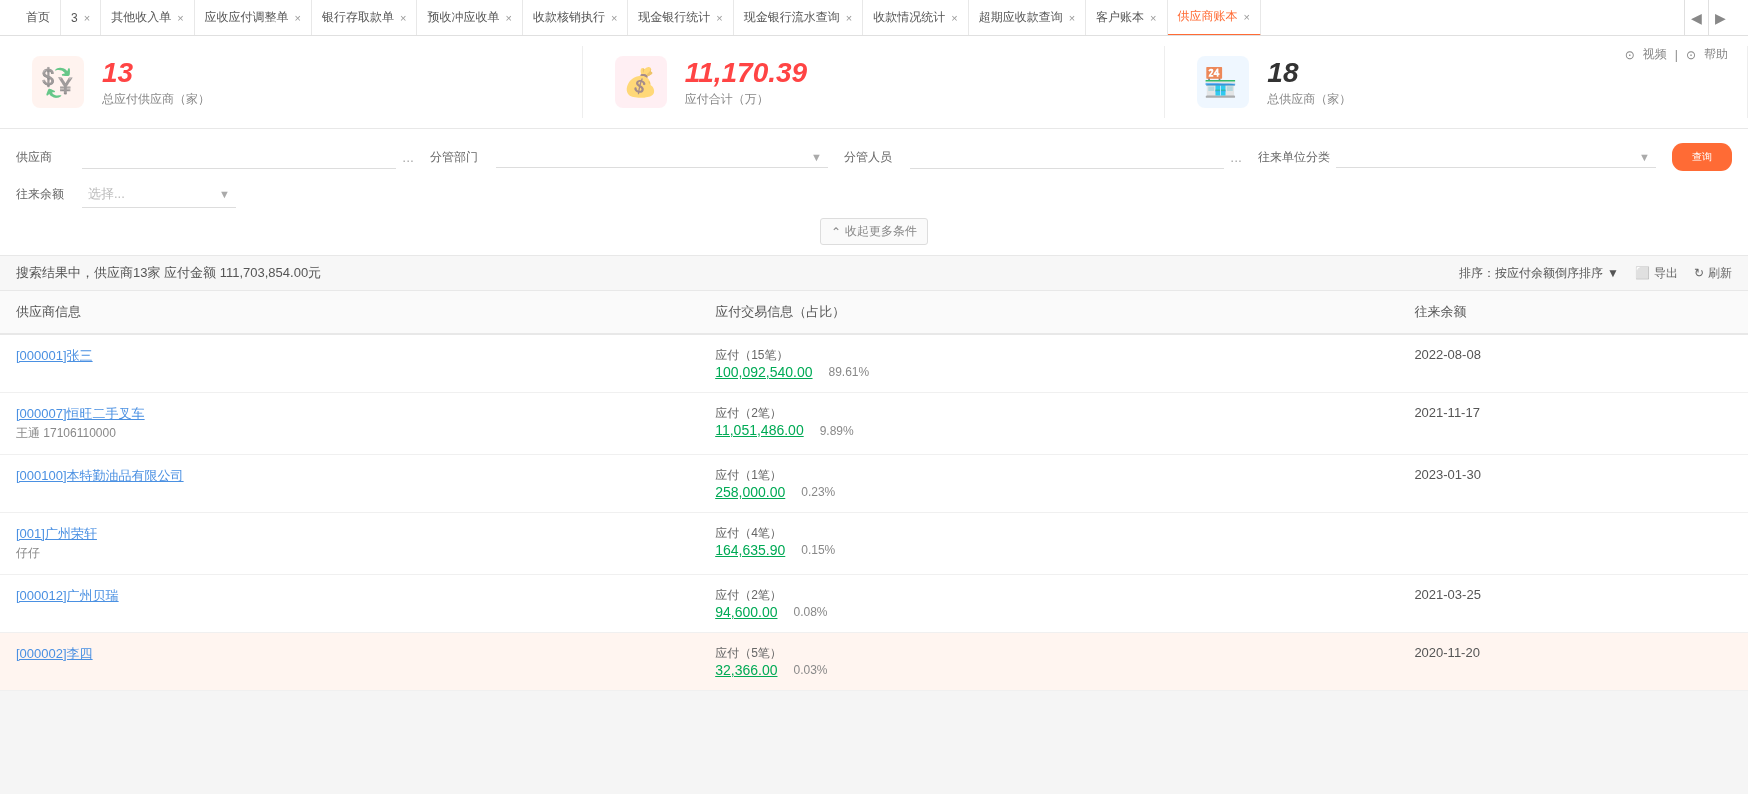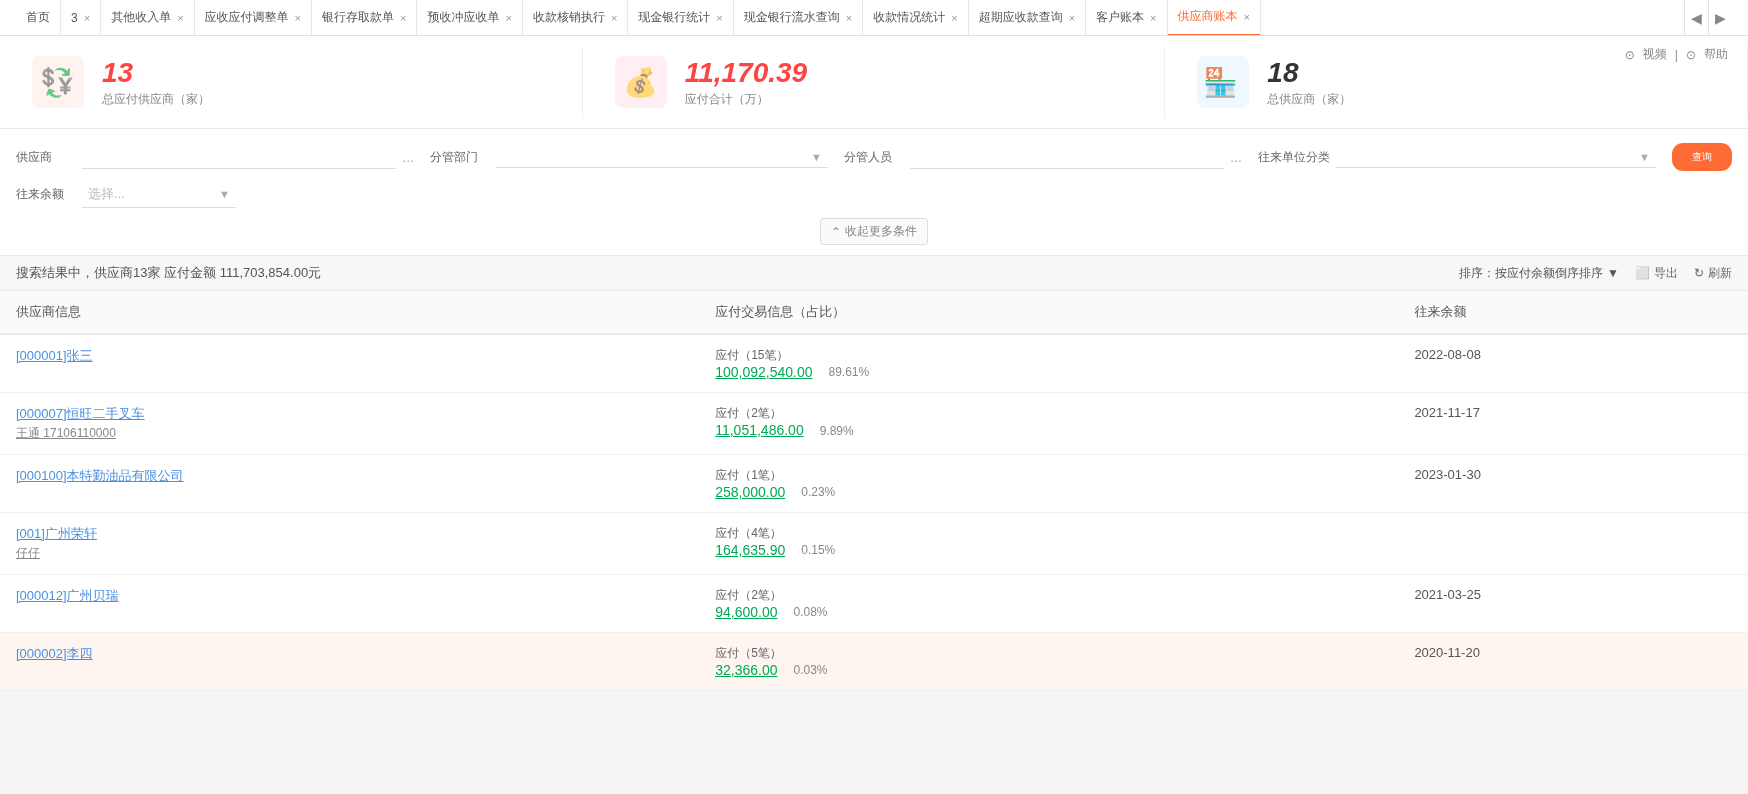--- a/index.html
+++ b/index.html
@@ -249,21 +249,20 @@
     }
     .supplier-link {
       color: #4a90e2;
       text-decoration: underline;
       cursor: pointer;
     }
     .supplier-sub {
       color: #888;
       font-size: 12px;
       margin-top: 2px;
-      text-decoration: underline;
     }
     .amount-link {
       color: #00aa55;
       text-decoration: underline;
       cursor: pointer;
       font-size: 14px;
     }
     .amount-label {
       color: #666;
       font-size: 12px;

